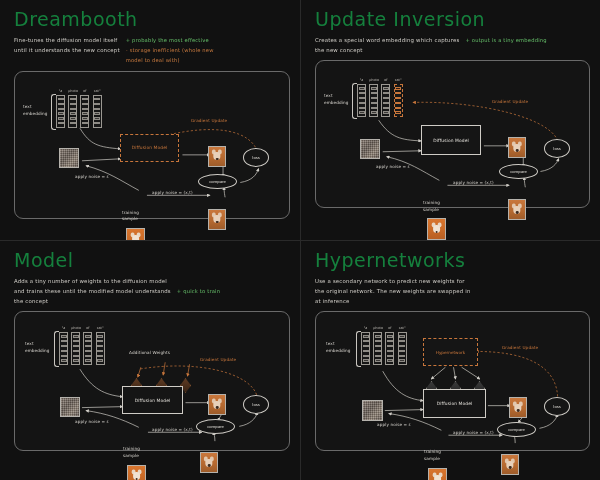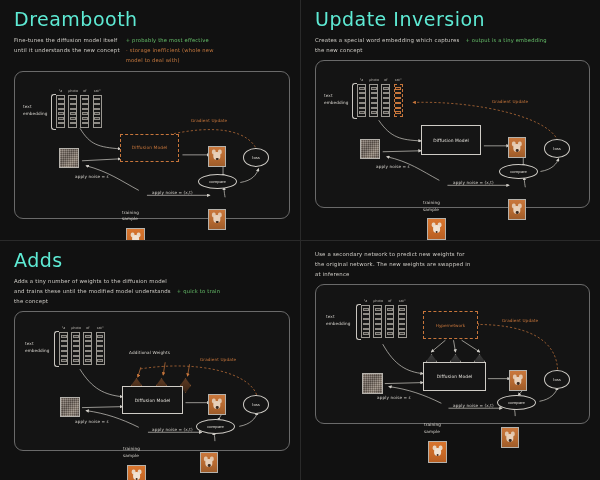--- a/index.html
+++ b/index.html
@@ -21,21 +21,21 @@
     padding:8px 10px 6px 14px;
     overflow:hidden;
   }
   .panel.right { border-left:1px solid #2a2a2a; }
   .panel.bottom { border-top:1px solid #2a2a2a; }
 
   .title {
     font-size:19px;
     font-weight:400;
     letter-spacing:0.5px;
-    color:#5eead4;
+    color:#15803d;
     margin-bottom:5px;
     font-family:"DejaVu Sans", sans-serif;
   }
   .head-row { display:flex; align-items:flex-start; gap:6px; }
   .desc {
     font-size:5.4px;
     line-height:1.85;
     color:#cfccc6;
     letter-spacing:0.18px;
     max-width:178px;
@@ -330,21 +330,21 @@
       <div class="ell" style="left:228px; top:78px; width:26px; height:19px;">loss</div>
 
       <div class="lbl" style="left:60px; top:103px;">apply noise = ε</div>
       <div class="lbl" style="left:137px; top:119px;">apply noise = (x,t)</div>
       <div class="lbl" style="left:107px; top:139px; white-space:pre-line; line-height:1.6;">training
 sample</div>
     </div>
   </div>
 
   <div class="panel bottom">
-    <div class="title">Adds</div>
+    <div class="title">Model</div>
     <div class="head-row">
       <div class="desc" style="white-space:pre-line">Adds a tiny number of weights to the diffusion model
 and trains these until the modified model understands
 the concept</div>
       <div class="notes" style="padding-top:11px">
         <div class="note-plus">+ quick to train</div>
       </div>
     </div>
 
     <div class="canvas">
@@ -424,20 +424,21 @@
       <div class="ell" style="left:228px; top:83px; width:26px; height:19px;">loss</div>
 
       <div class="lbl" style="left:60px; top:107px;">apply noise = ε</div>
       <div class="lbl" style="left:137px; top:115px;">apply noise = (x,t)</div>
       <div class="lbl" style="left:108px; top:134px; white-space:pre-line; line-height:1.6;">training
 sample</div>
     </div>
   </div>
 
   <div class="panel right bottom">
+    <div class="title">Hypernetworks</div>
     <div class="head-row">
       <div class="desc" style="white-space:pre-line; max-width:200px">Use a secondary network to predict new weights for
 the original network. The new weights are swapped in
 at inference</div>
     </div>
 
     <div class="canvas">
       <svg class="wires" viewBox="0 0 270 140" preserveAspectRatio="none">
         <path d="M66,60 C78,82 90,88 106,90" fill="none" stroke="#cfccc6" stroke-width="0.7" marker-end="url(#ah1)"></path>
         <path d="M68,100 L106,99" fill="none" stroke="#cfccc6" stroke-width="0.7" marker-end="url(#ah1)"></path>

